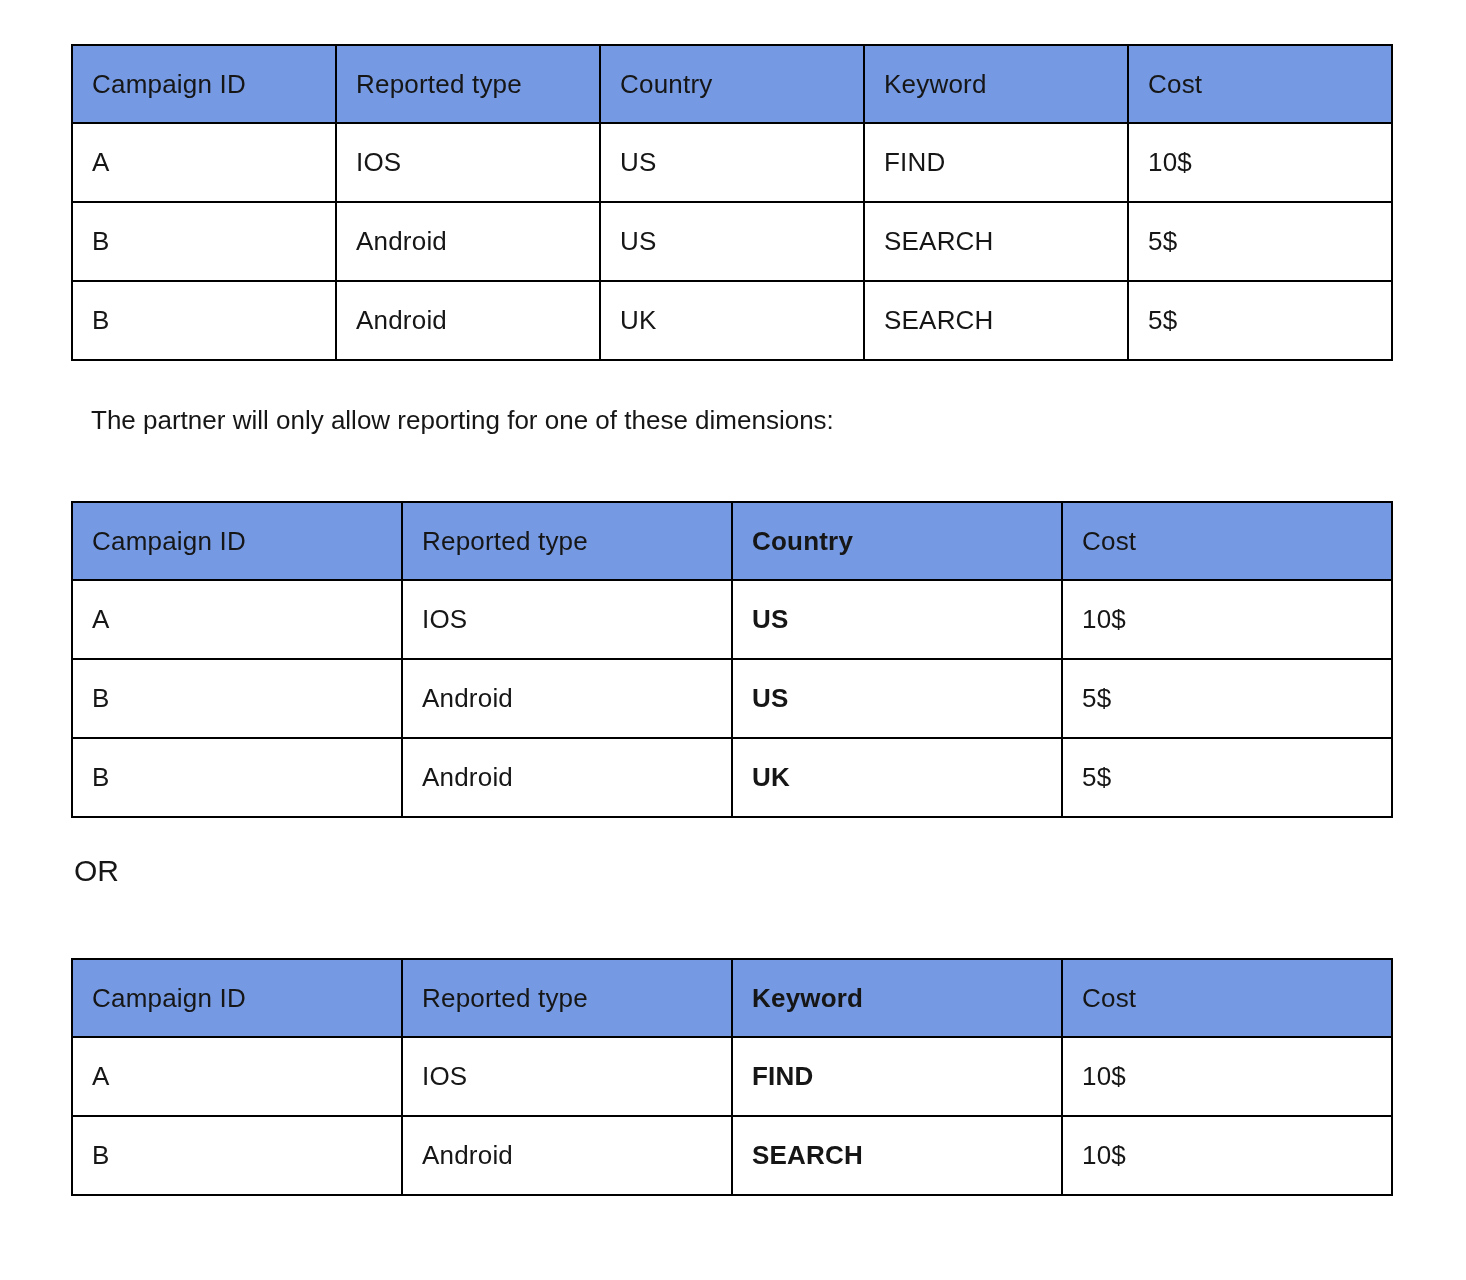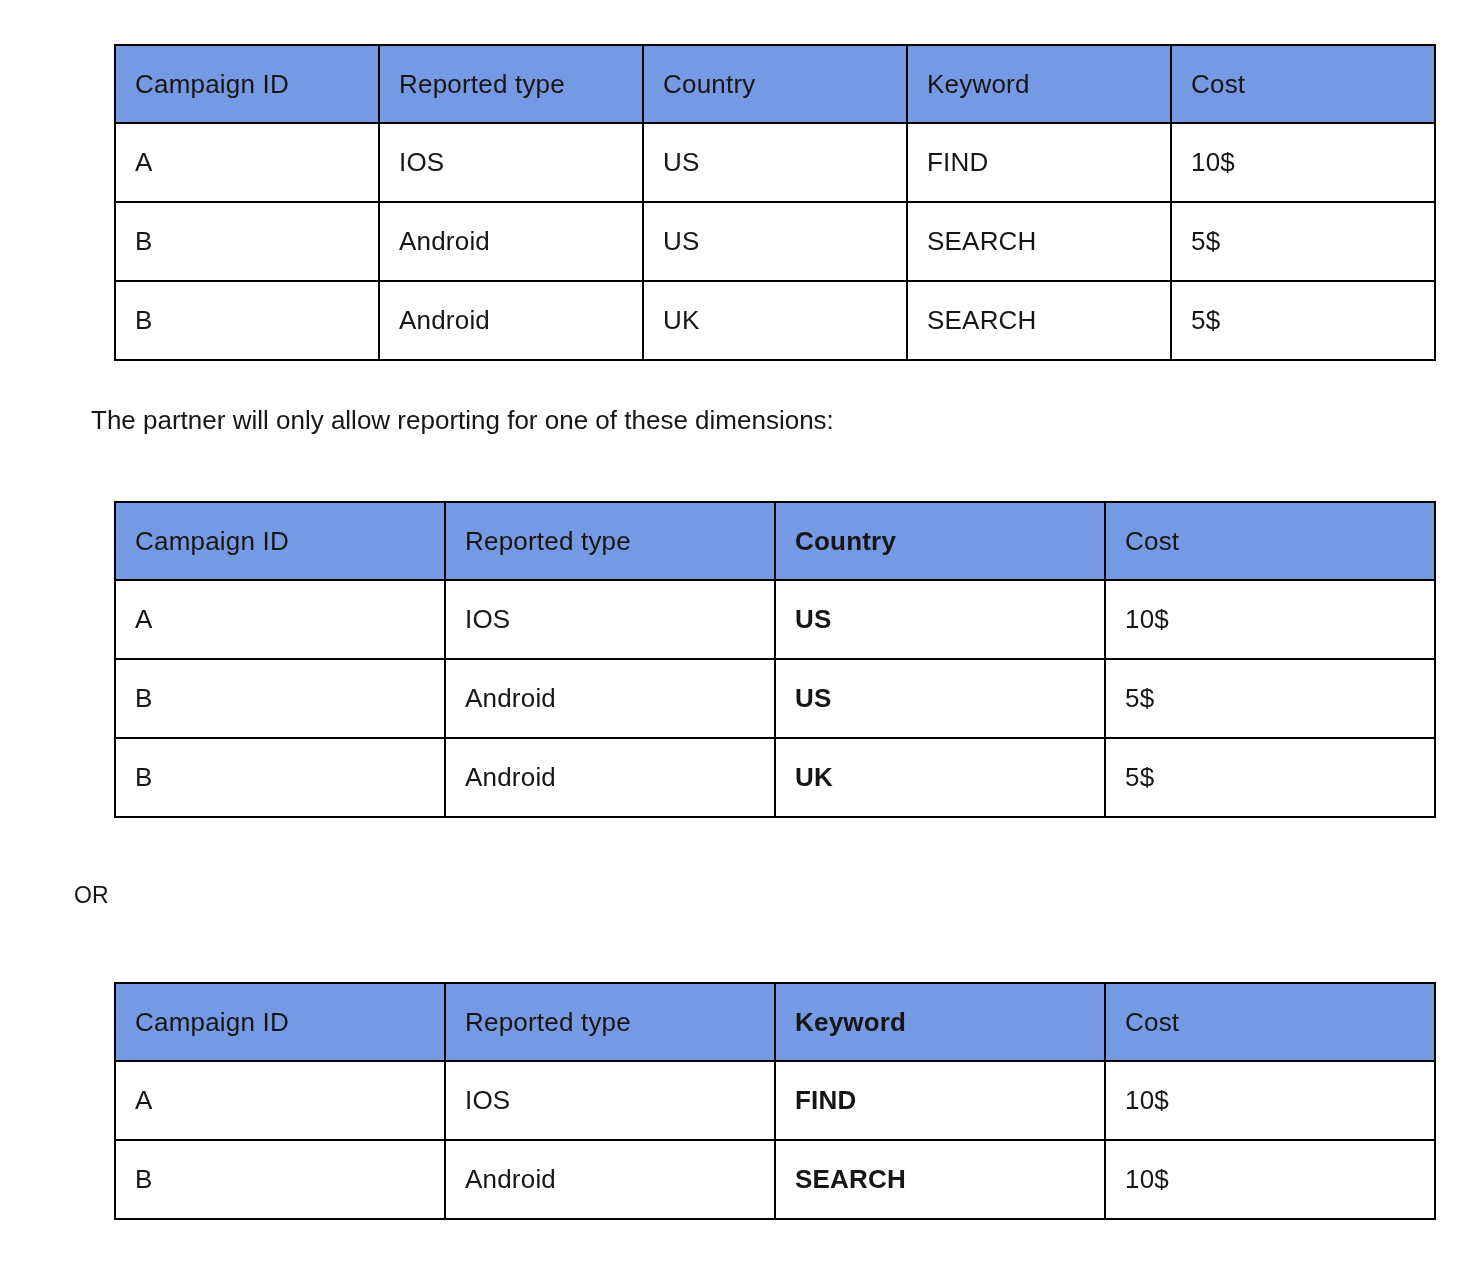--- a/index.html
+++ b/index.html
@@ -19,21 +19,20 @@
     --border-color: #000000;
   }
   .page {
     padding: 44px 71px 0 71px;
     box-sizing: border-box;
   }
   table {
     border-collapse: collapse;
     width: 1322px;
     table-layout: fixed;
-    margin-left: 43px;
   }
   th, td {
     border: 2px solid var(--border-color);
     font-size: 26px;
     font-weight: 400;
     text-align: left;
     vertical-align: middle;
     padding: 0 8px 0 19px;
     letter-spacing: 0.2px;
     white-space: nowrap;
@@ -49,23 +48,23 @@
   }
   .emph {
     font-weight: 700;
   }
   .para {
     font-size: 26px;
     line-height: 34px;
     margin: 42px 0 0 20px;
   }
   .or-label {
-    font-size: 23px;
+    font-size: 30px;
     line-height: 34px;
-    margin: 60px 0 0 3px;
+    margin: 36px 0 0 3px;
   }
   .tbl-2 { margin-top: 64px; }
   .tbl-3 { margin-top: 70px; }
 </style>
 </head>
 <body>
 
 <div class="page">
 
   <table class="tbl-1">

